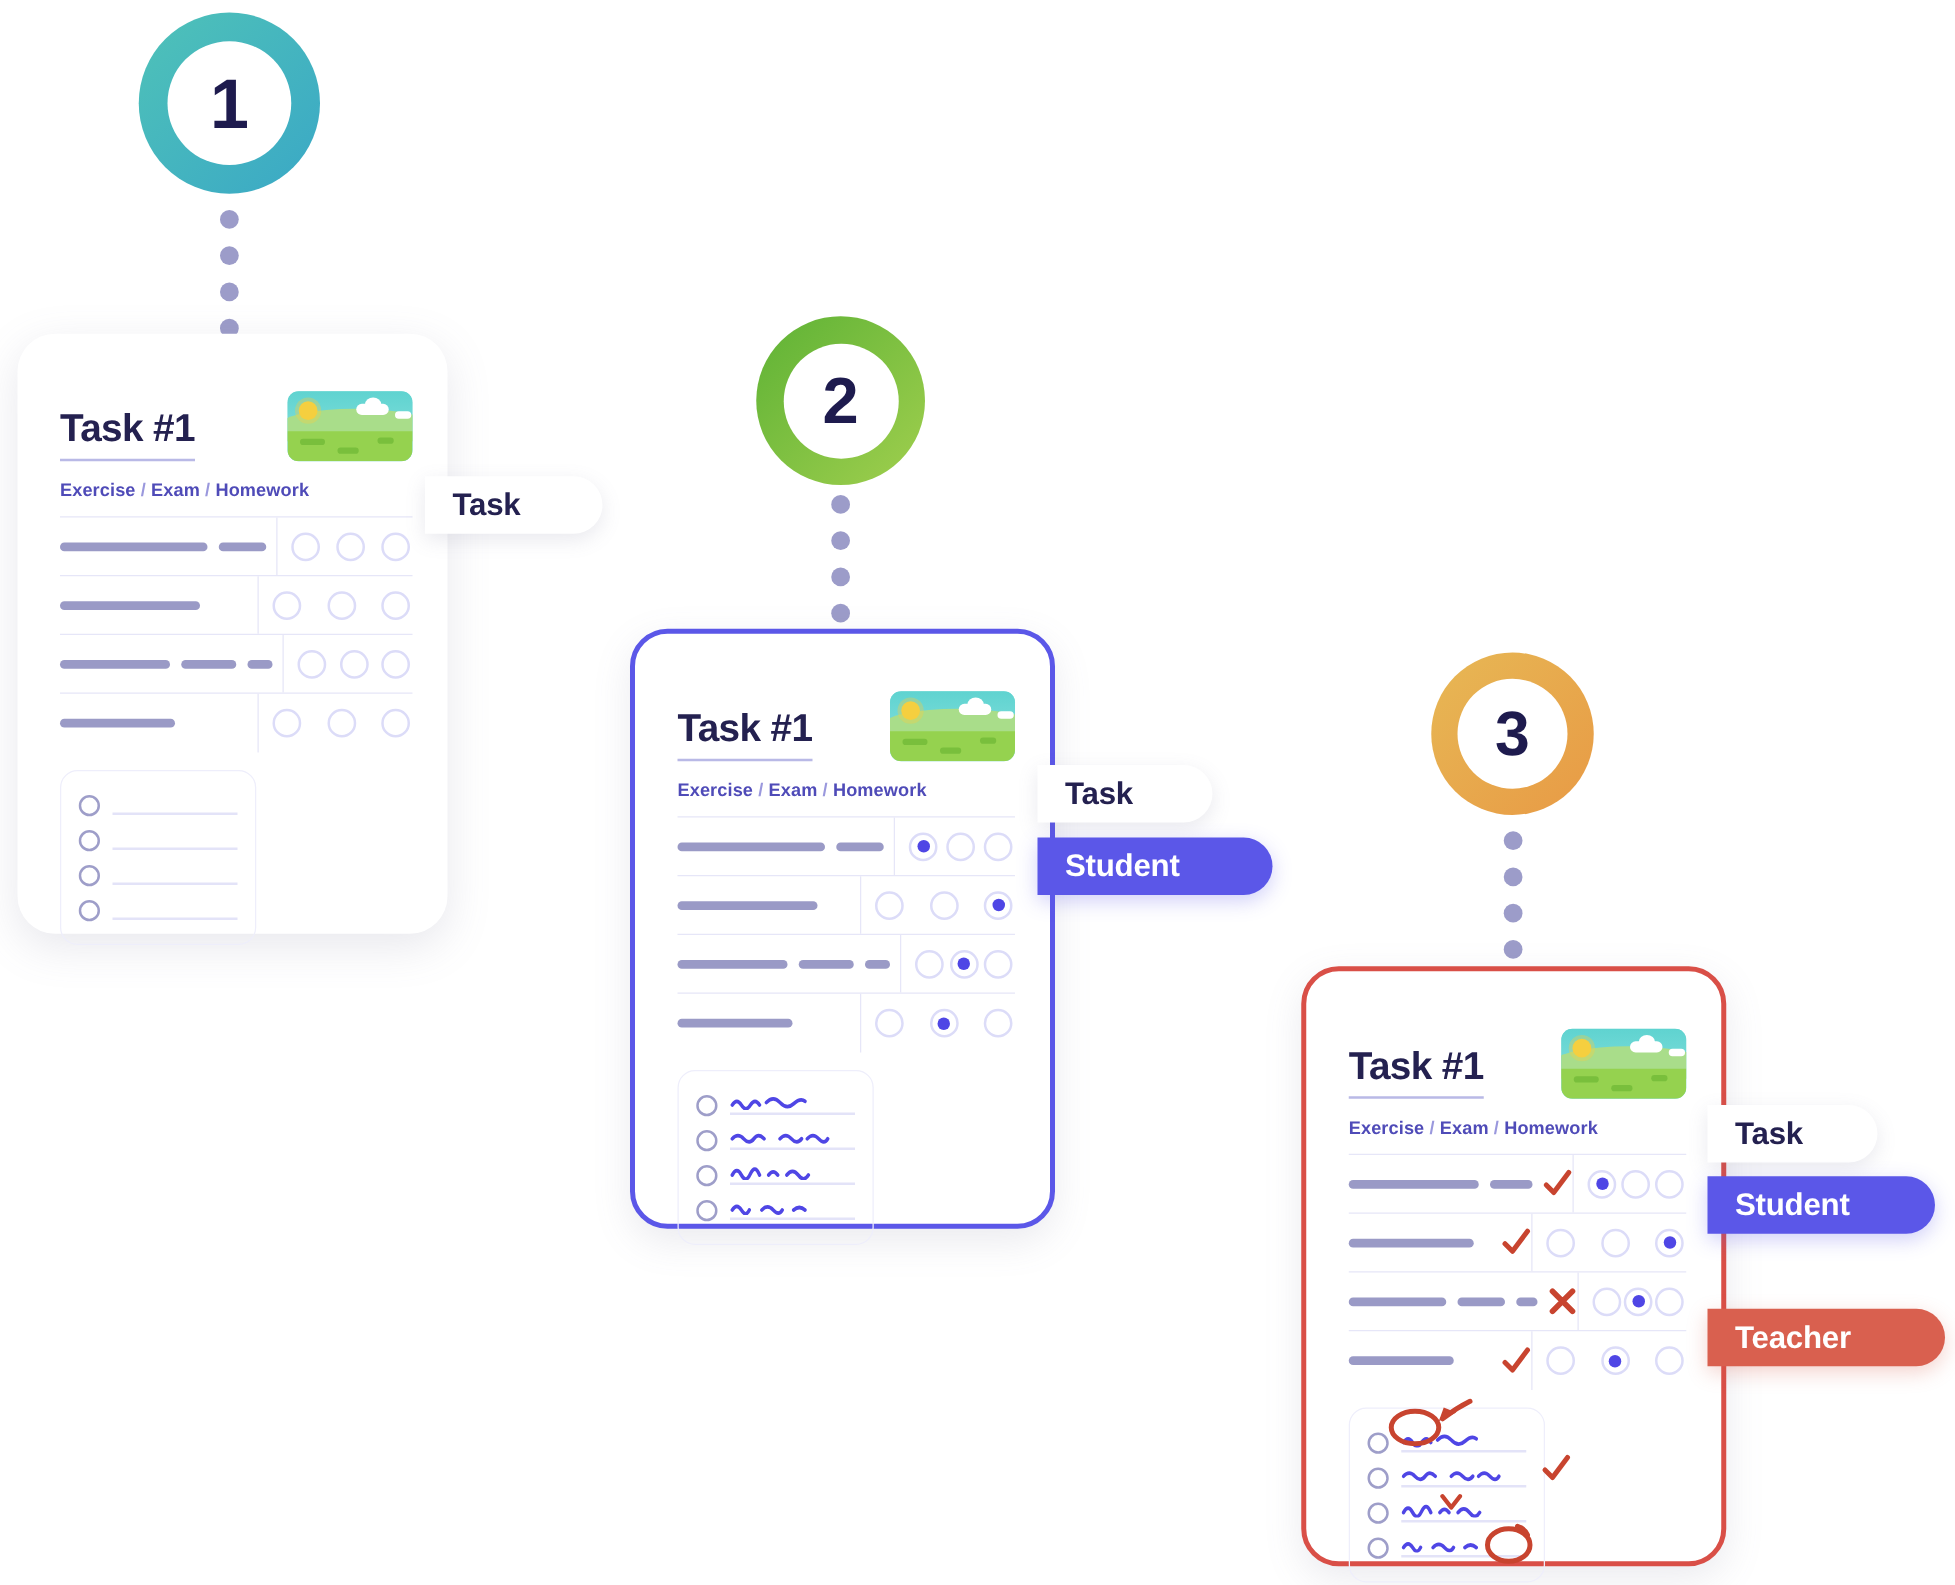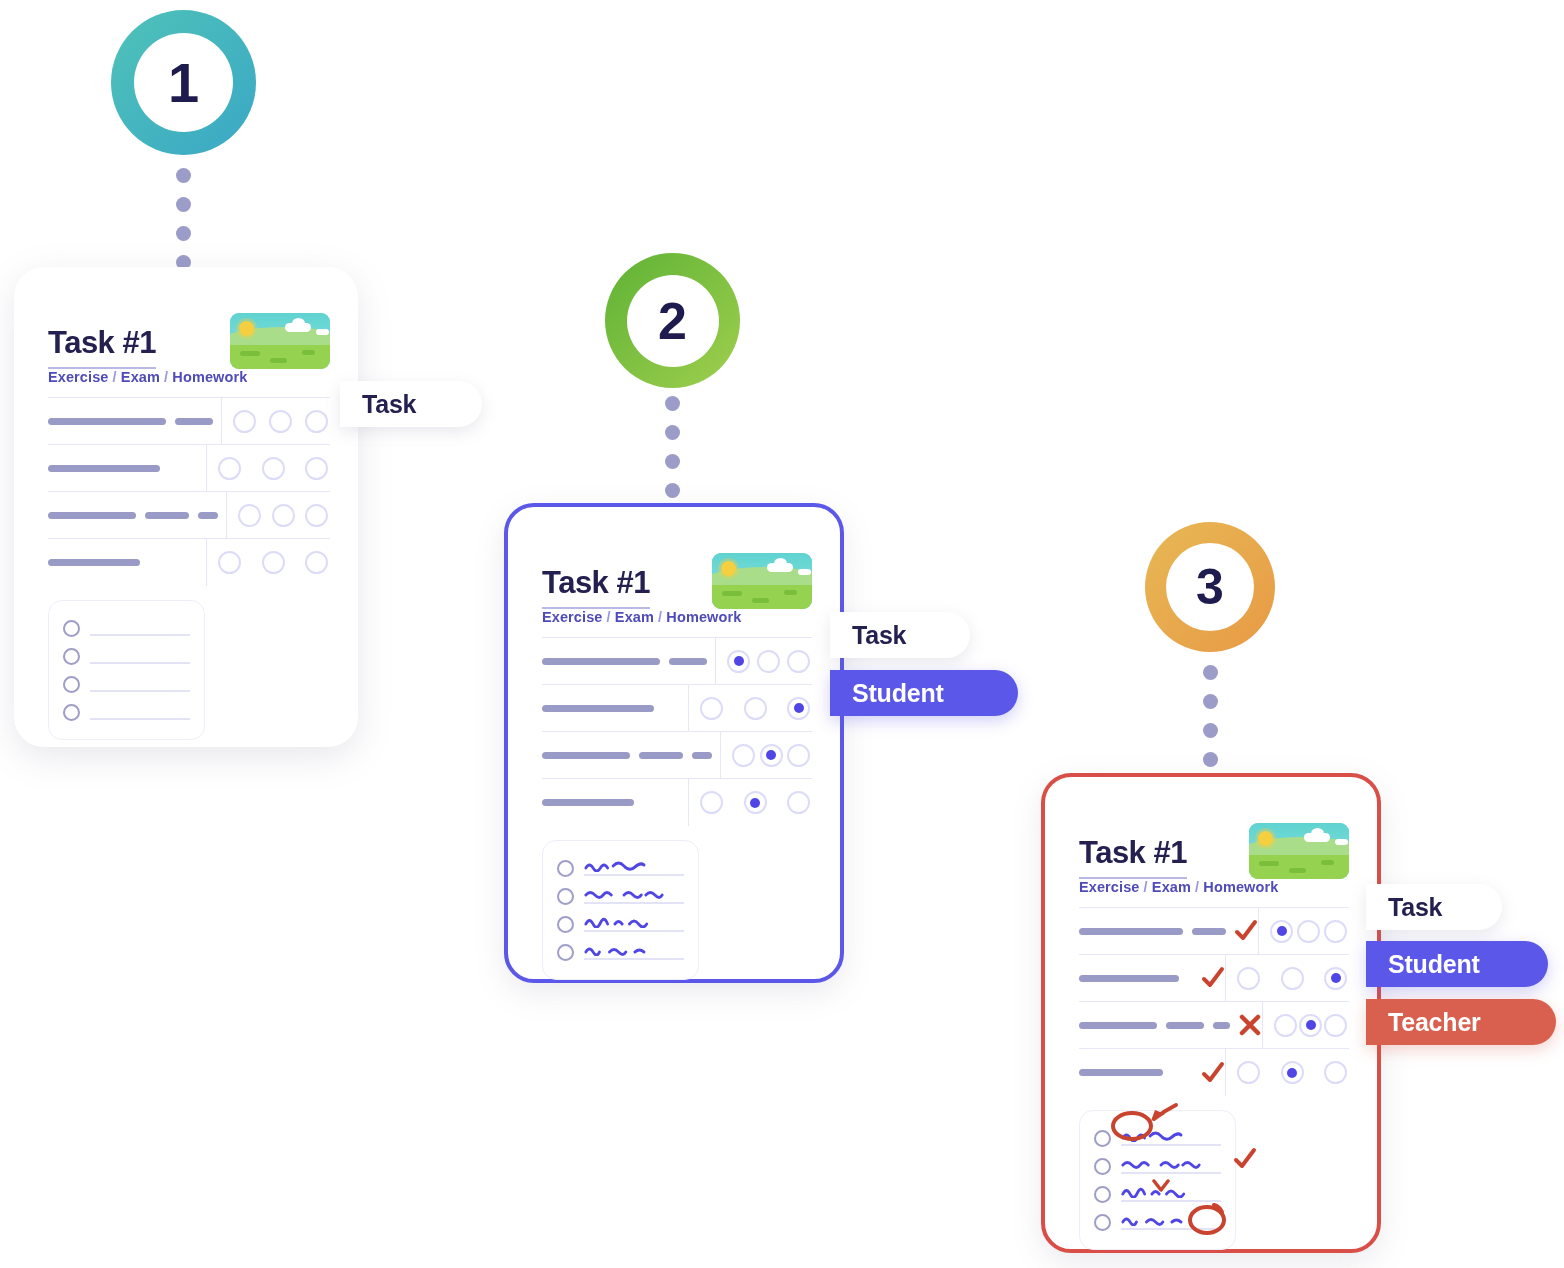--- a/index.html
+++ b/index.html
@@ -77,21 +77,21 @@
   .thumb .sky { position:absolute; inset:0; background: linear-gradient(180deg,#5fd3d0 0%,#8fe3e0 100%); }
   .thumb .sun { position:absolute; left:9px; top:8px; width:15px; height:15px; border-radius:50%;
                 background:#f5cf3f; box-shadow: 0 0 0 3px rgba(245,207,63,.35); }
   .thumb .cloud1 { position:absolute; left:55px; top:10px; width:26px; height:9px; border-radius:9px; background:#ffffff; }
   .thumb .cloud1:after { content:""; position:absolute; left:7px; top:-5px; width:13px; height:11px; border-radius:50%; background:#fff; }
   .thumb .cloud2 { position:absolute; left:86px; top:16px; width:13px; height:6px; border-radius:6px; background:#ffffff; }
   .thumb .hill { position:absolute; left:-6px; bottom:16px; width:120%; height:26px; border-radius:50% 50% 0 0; background:#a9dd8a; }
   .thumb .grass { position:absolute; left:0; right:0; bottom:0; height:24px; background:#95d24f; }
   .thumb .blade { position:absolute; height:5px; border-radius:4px; background:#79bf3c; }
 
-  .subtitle { font-size: 14.5px; font-weight: 700; color: #4f4bb8; letter-spacing: .1px; }
+  .subtitle { margin-top: 16px; font-size: 14.5px; font-weight: 700; color: #4f4bb8; letter-spacing: .1px; }
   .subtitle .sep { color: #9a98dd; }
 
   
   .qgrid { margin-top: 12px; border-top: 1.5px solid #e6e6f8; position: relative; }
   .qrow { display: flex; align-items: center; height: 47px; border-bottom: 1.5px solid #e6e6f8; }
   .qrow:last-child { border-bottom: none; }
   .qtext { flex: 1; display: flex; align-items: center; gap: 9px; padding-right: 8px; }
   .bar { height: 7px; border-radius: 4px; background: #9a9ac6; }
   .marks { width: 24px; display:flex; align-items:center; justify-content:center; }
   .opts { width: 124px; display: flex; align-items: center; justify-content: space-between;
@@ -108,21 +108,21 @@
   .scrib { position: absolute; left: 0; bottom: 2px; width: 100%; height: 12px; }
 
   
   .pill {
     position: absolute; height: 46px; display: flex; align-items: center;
     padding: 0 26px 0 22px; border-radius: 0 23px 23px 0;
     font-size: 25px; font-weight: 700; letter-spacing: -.2px;
   }
   .pill-task { background: #ffffff; color: #242150; box-shadow: 0 5px 16px rgba(120,120,150,.16); }
   .pill-student { background: #5b57e8; color: #ffffff; box-shadow: 0 5px 16px rgba(91,87,232,.28); }
-  .pill-teacher { background: #d9604f; color: #ffffff; box-shadow: 0 5px 16px rgba(217,96,79,.28); }
+  .pill-teacher { background: #d9604f; color: #ffffff; box-shadow: 0 5px 16px rgba(217,96,79,.28); margin-top: 48px; }
 
   .p1-task   { left: 340px;  top: 381px; width: 142px; }
   .p2-task   { left: 830px;  top: 612px; width: 140px; }
   .p2-student{ left: 830px;  top: 670px; width: 188px; }
   .p3-task   { left: 1366px; top: 884px; width: 136px; }
   .p3-student{ left: 1366px; top: 941px; width: 182px; }
   .p3-teacher{ left: 1366px; top: 999px; width: 190px; }
 
   
   .tmark { position: absolute; pointer-events: none; }

